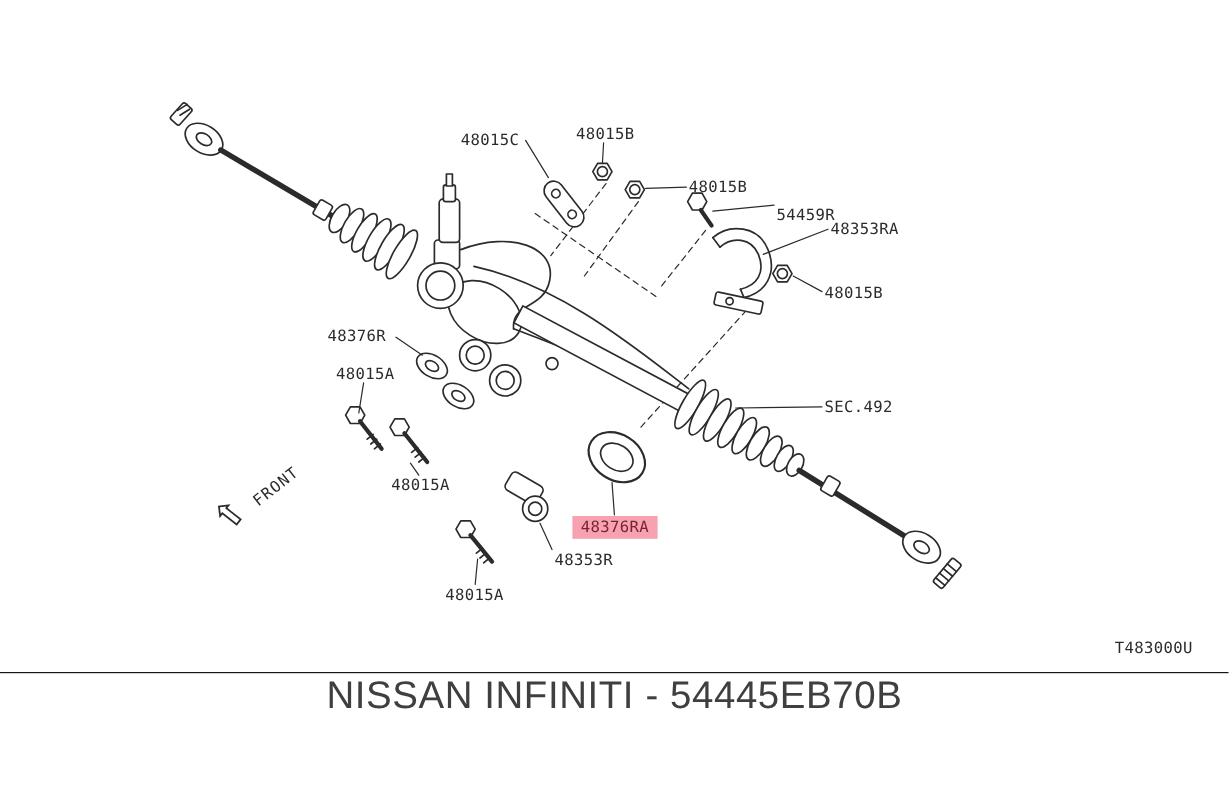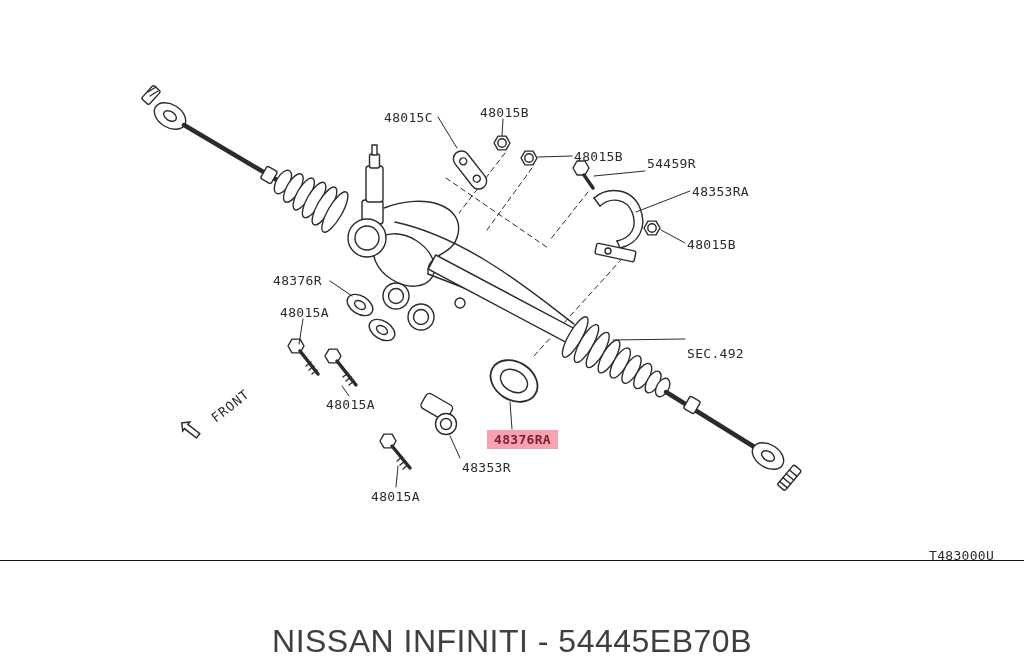--- a/index.html
+++ b/index.html
@@ -12,41 +12,40 @@
     position:absolute;
     font-family:"DejaVu Sans Mono", monospace;
     font-size:13px; line-height:15px;
     color:#2b2b2b; letter-spacing:.3px; white-space:nowrap;
     cursor:default;
   }
   .part-label.highlight {
     background:var(--highlight-bg,#f7a1b1);
     color:var(--highlight-fg,#7a2230);
     padding:2px 7px;
-    font-weight:bold;
-    margin-left:10px;
+    font-weight:normal;
   }
   .front-arrow {
     position:absolute; font-size:30px; line-height:30px; color:#2b2b2b;
     transform:rotate(38deg);
     font-family:"DejaVu Sans", sans-serif;
   }
   .front-text {
     position:absolute; font-size:13px; color:#2b2b2b;
     font-family:"DejaVu Sans Mono", monospace; letter-spacing:1px;
     transform:rotate(-38deg); transform-origin:left center;
   }
   .ref-code {
     position:absolute; font-family:"DejaVu Sans Mono", monospace;
-    font-size:13px; color:#2b2b2b; letter-spacing:.3px;margin-top:15px;
+    font-size:13px; color:#2b2b2b; letter-spacing:.3px;
   }
   .banner {
     position:absolute; left:0; bottom:0; width:1024px; height:100px;
     border-top:1px solid #161616;
-    display:flex; align-items:flex-end; justify-content:center; gap:62px;
+    display:flex; align-items:flex-start; justify-content:center; gap:62px;
     font-size:32px; color:#3f3f3f; letter-spacing:.5px;
     background:#fff;
   }
 </style>
 </head>
 <body>
 
 <div class="page">
 
   <div class="diagram-area">
@@ -227,26 +226,26 @@
           <line x1="512" y1="429" x2="510" y2="402"></line>
           <line x1="460" y1="458" x2="450" y2="436"></line>
           <line x1="396" y1="487" x2="398" y2="466"></line>
         </g>
       </g>
     </svg>
 
     <div class="part-label" style="left:384px;top:110px">48015C</div>
     <div class="part-label" style="left:480px;top:105px">48015B</div>
     <div class="part-label" style="left:574px;top:149px">48015B</div>
-    <div class="part-label" style="left:647px;top:156px">54459R</div>
+    <div class="part-label" style="left:647px;top:172px">54459R</div>
     <div class="part-label" style="left:692px;top:184px">48353RA</div>
     <div class="part-label" style="left:687px;top:237px">48015B</div>
     <div class="part-label" style="left:273px;top:273px">48376R</div>
     <div class="part-label" style="left:280px;top:305px">48015A</div>
-    <div class="part-label" style="left:687px;top:346px">SEC.492</div>
+    <div class="part-label" style="left:687px;top:332px">SEC.492</div>
     <div class="part-label" style="left:326px;top:397px">48015A</div>
     <div class="part-label highlight" style="left:477px;top:430px">48376RA</div>
     <div class="part-label" style="left:462px;top:460px">48353R</div>
     <div class="part-label" style="left:371px;top:489px">48015A</div>
 
     <div class="front-arrow" style="left:178px;top:414px">⇦</div>
     <div class="front-text" style="left:213px;top:412px">FRONT</div>
 
     <div class="ref-code" style="left:929px;top:533px">T483000U</div>
   </div>

